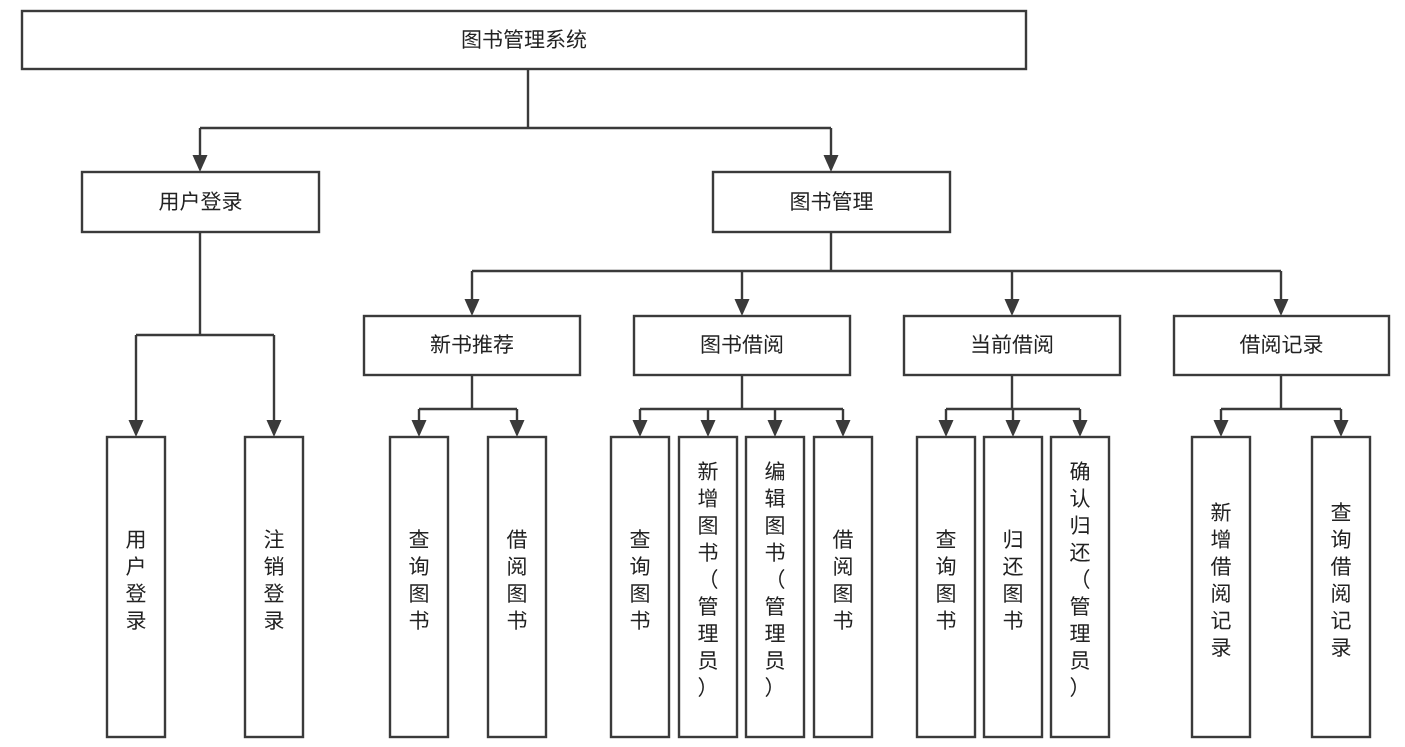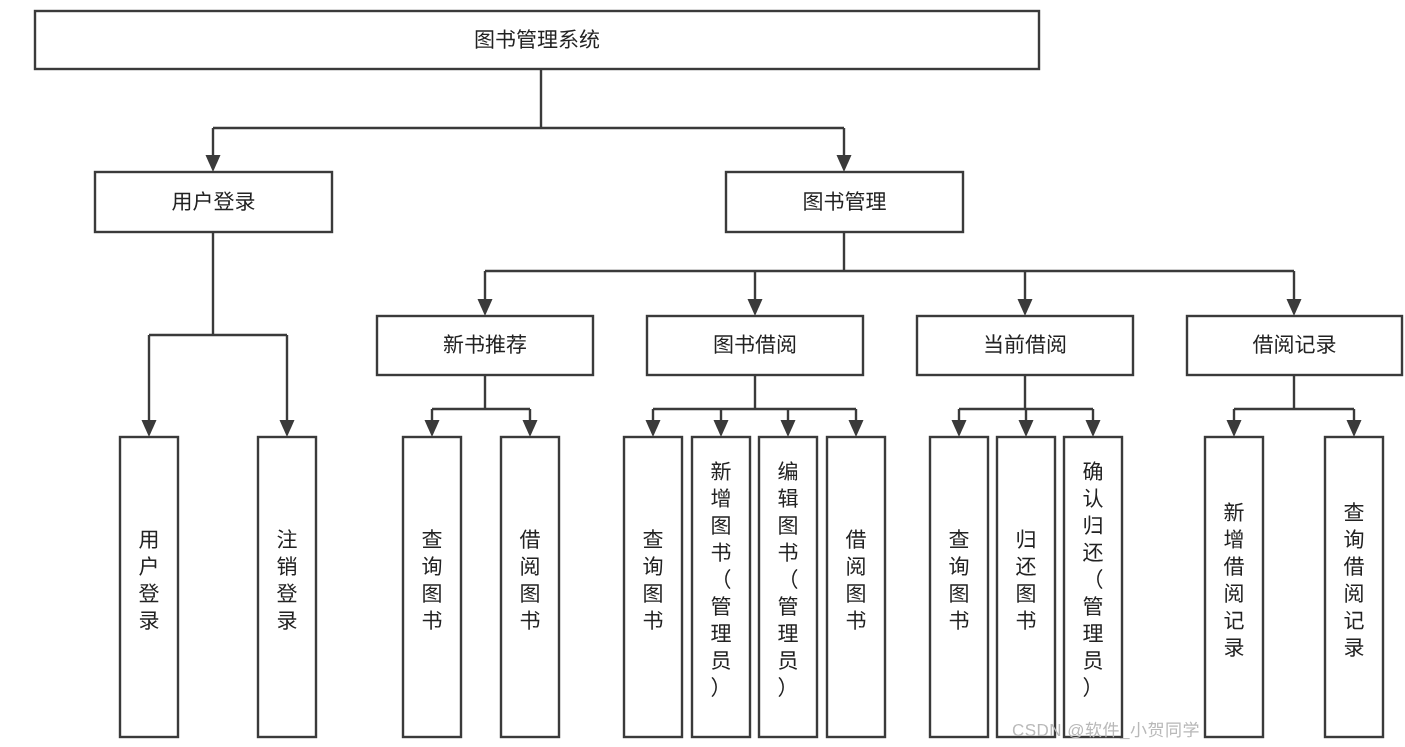--- a/index.html
+++ b/index.html
@@ -10,21 +10,21 @@
   }
   body {
     width: 1405px;
     height: 747px;
     position: relative;
     overflow: hidden;
     font-family: "Liberation Sans", "DejaVu Sans", sans-serif;
   }
   #diagram-root {
     position: absolute;
-    left: 15px;
+    left: 2px;
     top: 0;
     width: 1193px;
     height: 747px;
   }
   svg.diagram-canvas {
     display: block;
     width: 1405px;
     height: 747px;
   }
   .node-box {
@@ -218,14 +218,13 @@
         <g>
           <rect x="1190" y="437" width="58" height="300" class="node-box"></rect>
           <text x="1219" class="node-label-v"><tspan x="1219" y="519.5">新</tspan><tspan x="1219" y="546.5">增</tspan><tspan x="1219" y="573.5">借</tspan><tspan x="1219" y="600.5">阅</tspan><tspan x="1219" y="627.5">记</tspan><tspan x="1219" y="654.5">录</tspan></text>
         </g>
         <g>
           <rect x="1310" y="437" width="58" height="300" class="node-box"></rect>
           <text x="1339" class="node-label-v"><tspan x="1339" y="519.5">查</tspan><tspan x="1339" y="546.5">询</tspan><tspan x="1339" y="573.5">借</tspan><tspan x="1339" y="600.5">阅</tspan><tspan x="1339" y="627.5">记</tspan><tspan x="1339" y="654.5">录</tspan></text>
         </g>
       </g>
   </svg>
-  <div class="watermark">CSDN @软件_小贺同学</div>
 </div>
 
 </body></html>

